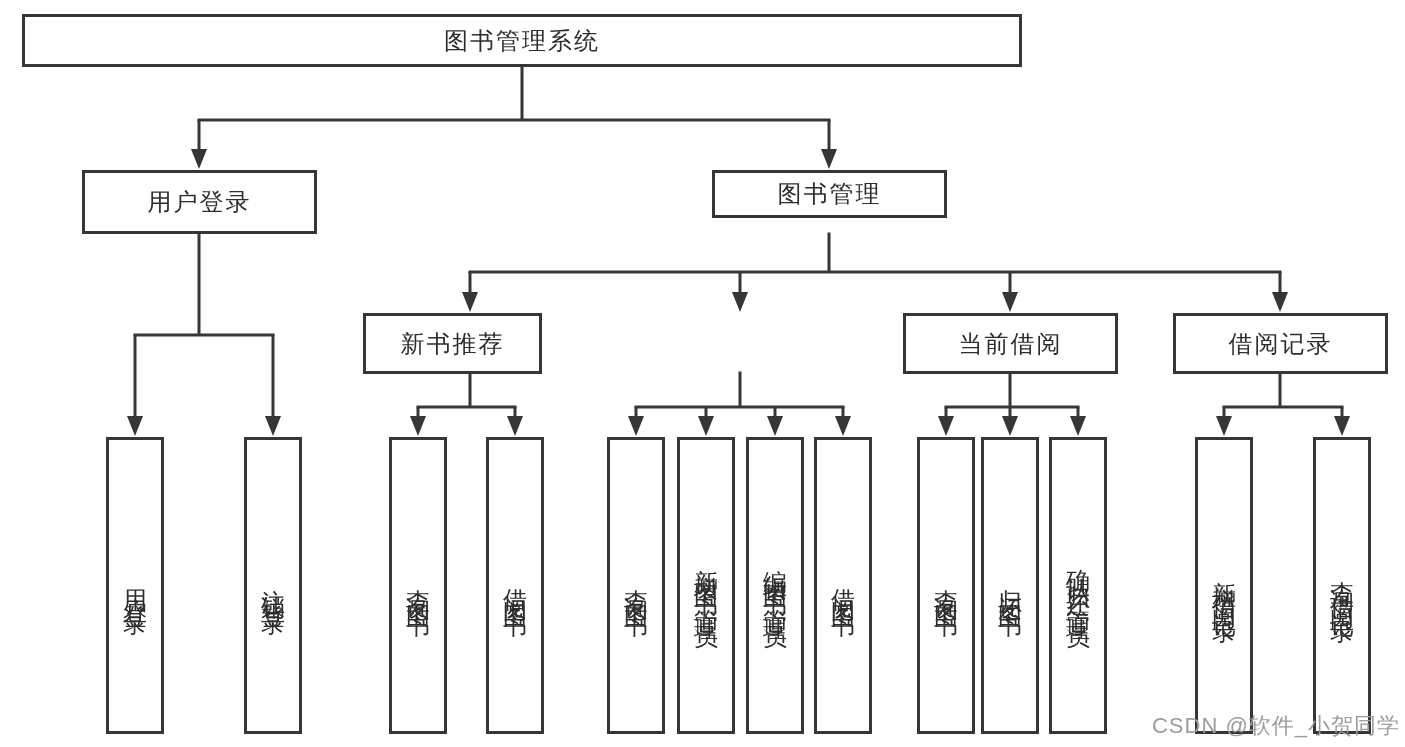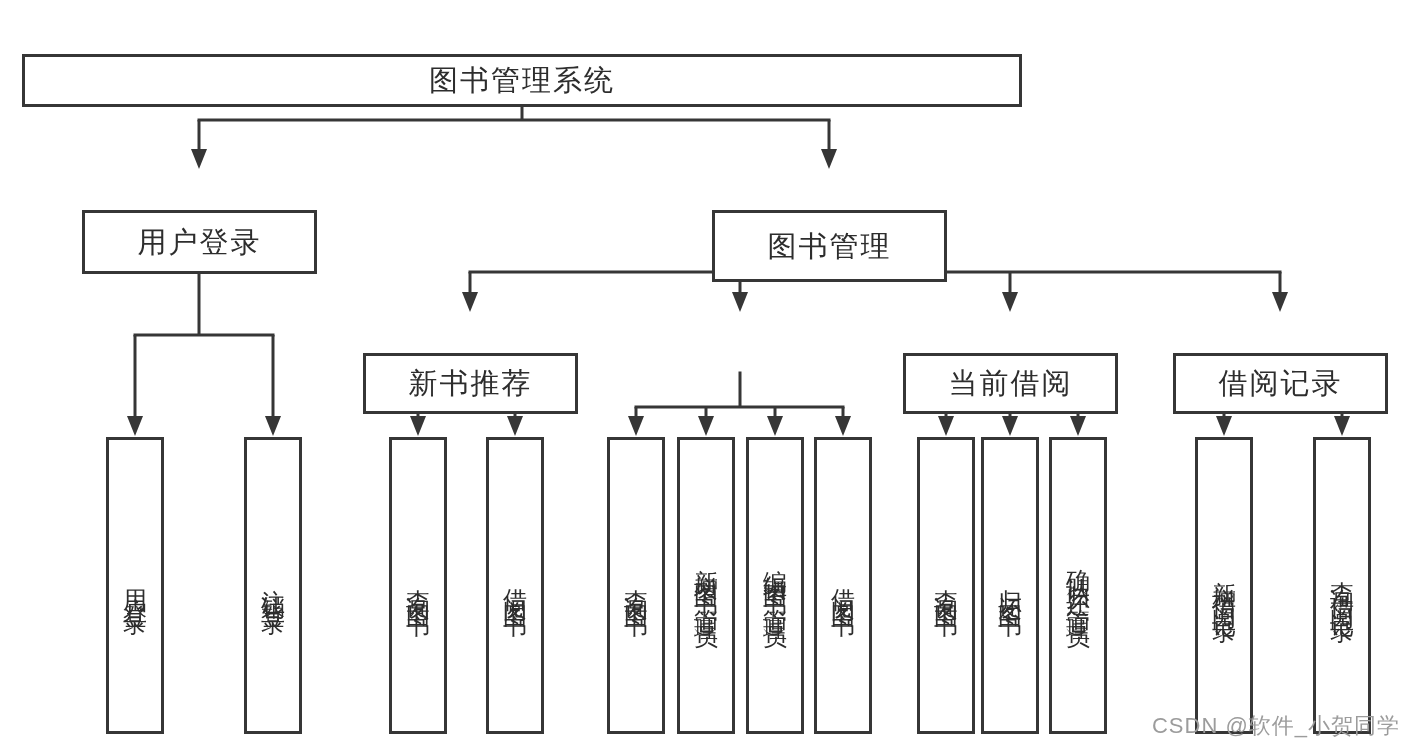--- a/index.html
+++ b/index.html
@@ -12,36 +12,36 @@
   }
   #wires{position:absolute;left:0;top:0;width:1405px;height:747px;pointer-events:none;}
   .node{
     position:absolute;
     background:#ffffff;
     border:3px solid #363636;
     box-sizing:border-box;
     color:#2d2d2d;
     display:flex;align-items:center;justify-content:center;
   }
-  .hbox{font-size:29px;letter-spacing:2px;line-height:1;margin-top:40px;}
+  .hbox{font-size:24px;letter-spacing:2px;line-height:1;}
   .vbox span{
     writing-mode:vertical-rl;
     text-orientation:mixed;
     font-size:24px;
     letter-spacing:8px;
     line-height:1;
     white-space:nowrap;
   }
   
   .n-root{left:22px;top:14px;width:1000px;height:53px;}
   
   .n-l2a{left:82px;top:170px;width:235px;height:64px;}
-  .n-l2b{left:712px;top:170px;width:235px;height:72px;}
+  .n-l2b{left:712px;top:170px;width:235px;height:48px;}
   
-  .n-l3a{left:363px;top:313px;width:215px;height:61px;}
+  .n-l3a{left:363px;top:313px;width:179px;height:61px;}
   .n-l3b{left:633px;top:313px;width:215px;height:61px;}
   .n-l3c{left:903px;top:313px;width:215px;height:61px;}
   .n-l3d{left:1173px;top:313px;width:215px;height:61px;}
   
   .leaf{top:437px;width:58px;height:297px;}
   .p1{left:106px;}  .p2{left:244px;}
   .p3{left:389px;}  .p4{left:486px;}
   .p5{left:607px;}  .p6{left:677px;}  .p7{left:746px;}  .p8{left:814px;}
   .p9{left:917px;}  .p10{left:981px;} .p11{left:1049px;}
   .p12{left:1195px;}.p13{left:1313px;}

